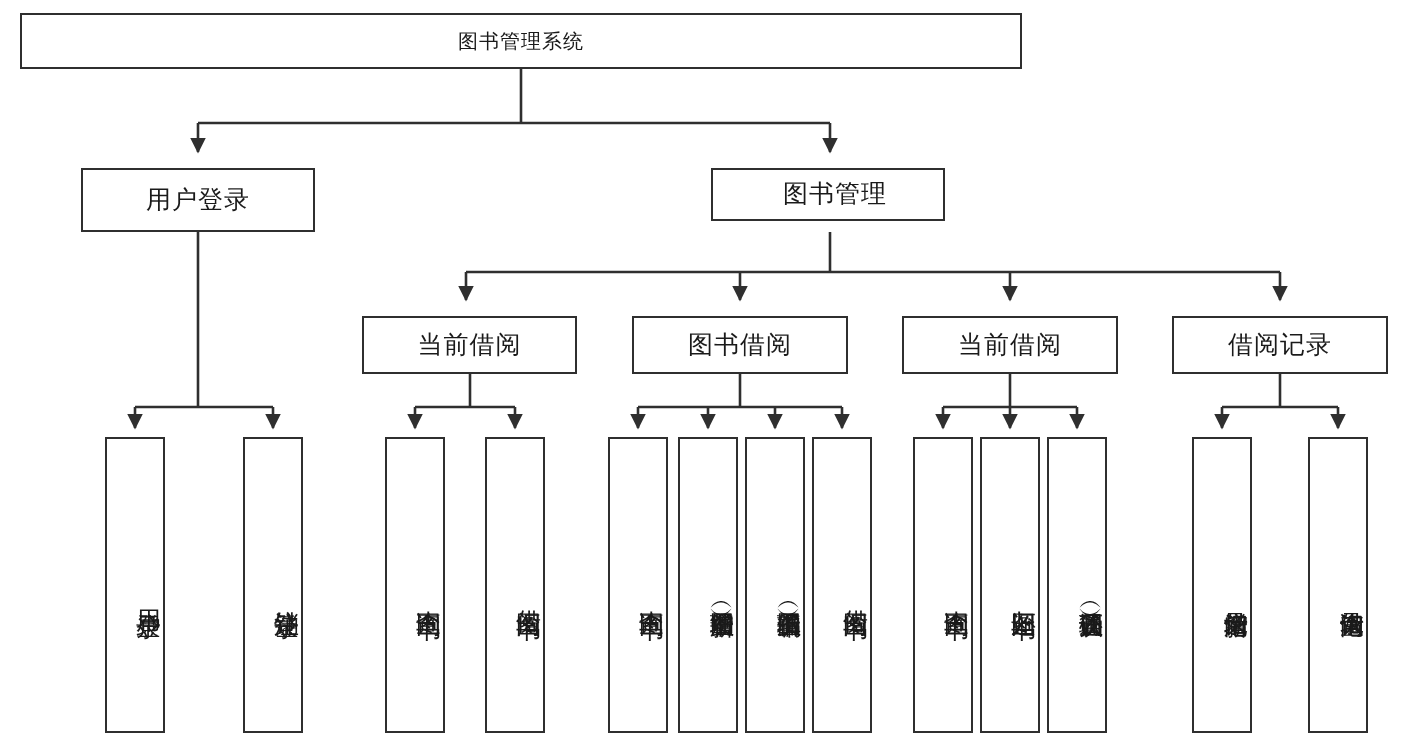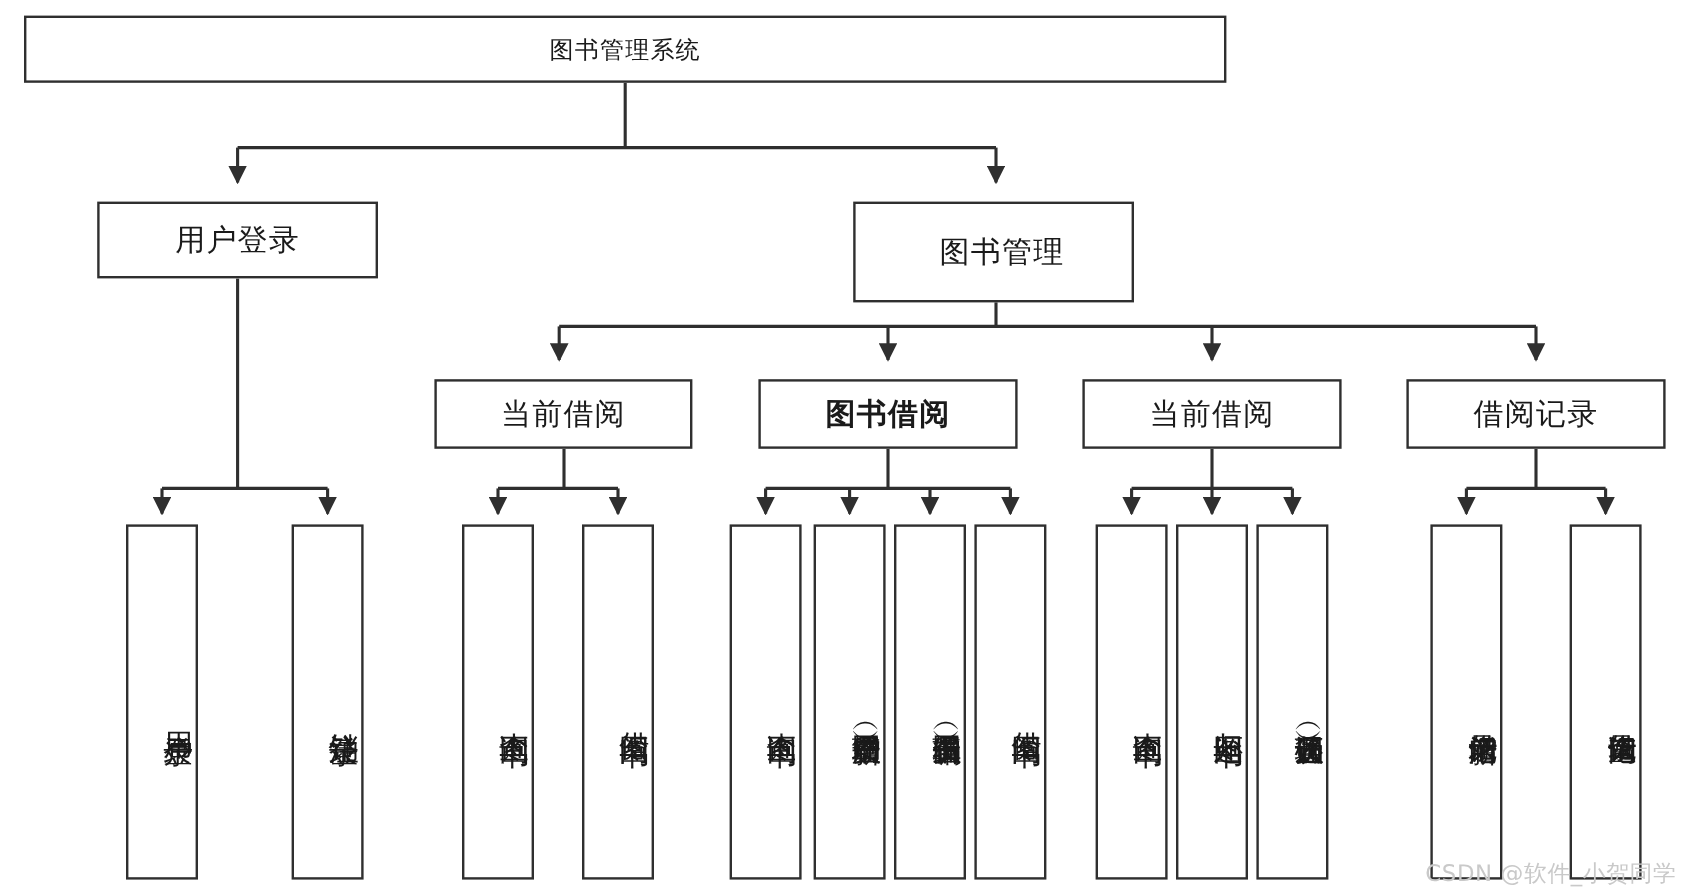--- a/index.html
+++ b/index.html
@@ -122,24 +122,24 @@
       <path d="M 1280 374 L 1280 407"></path>
       <path d="M 1222 407 L 1338 407"></path>
       <path d="M 1222 407 L 1222 428" marker-end="url(#arrow)"></path>
       <path d="M 1338 407 L 1338 428" marker-end="url(#arrow)"></path>
     </g>
   </svg>
 
   <div class="node horiz root" style="left:20px; top:13px; width:1002px; height:56px;">图书管理系统</div>
 
   <div class="node horiz" style="left:81px; top:168px; width:234px; height:64px;">用户登录</div>
-  <div class="node horiz" style="left:711px; top:168px; width:234px; height:84px;padding-left:14px;">图书管理</div>
+  <div class="node horiz" style="left:711px; top:168px; width:234px; height:53px;padding-left:14px;">图书管理</div>
 
   <div class="node horiz" style="left:362px; top:316px; width:215px; height:58px;">当前借阅</div>
-  <div class="node horiz" style="left:632px; top:316px; width:216px; height:58px;font-weight:bold;">图书借阅</div>
+  <div class="node horiz" style="left:632px; top:316px; width:216px; height:58px;">图书借阅</div>
   <div class="node horiz" style="left:1172px; top:316px; width:216px; height:58px;">借阅记录</div>
   <div class="node horiz" style="left:902px; top:316px; width:216px; height:58px;">当前借阅</div>
 
   <div class="node leaf" style="left:105px; top:437px; width:60px; height:296px;">用户登录</div>
   <div class="node leaf" style="left:243px; top:437px; width:60px; height:296px;">注销登录</div>
 
   <div class="node leaf" style="left:385px; top:437px; width:60px; height:296px;">查询图书</div>
   <div class="node leaf" style="left:485px; top:437px; width:60px; height:296px;">借阅图书</div>
 
   <div class="node leaf" style="left:608px; top:437px; width:60px; height:296px;">查询图书</div>
@@ -147,15 +147,14 @@
   <div class="node leaf tight" style="left:745px; top:437px; width:60px; height:296px;">编辑图书（管理员）</div>
   <div class="node leaf" style="left:812px; top:437px; width:60px; height:296px;">借阅图书</div>
 
   <div class="node leaf" style="left:913px; top:437px; width:60px; height:296px;">查询图书</div>
   <div class="node leaf" style="left:980px; top:437px; width:60px; height:296px;">归还图书</div>
   <div class="node leaf tight" style="left:1047px; top:437px; width:60px; height:296px;">确认归还（管理员）</div>
 
   <div class="node leaf tight" style="left:1192px; top:437px; width:60px; height:296px;">新增借阅记录</div>
   <div class="node leaf tight" style="left:1308px; top:437px; width:60px; height:296px;">查询借阅记录</div>
 
-  <div class="watermark">CSDN @软件_小贺同学</div>
 
 </div>
 
 </body></html>

